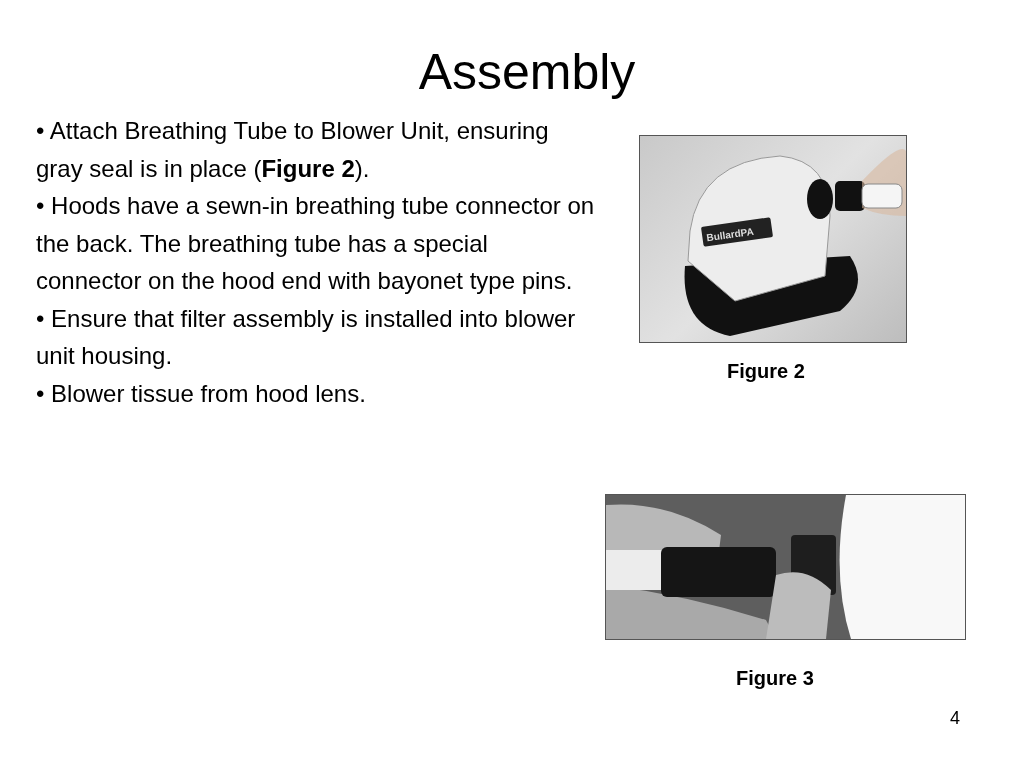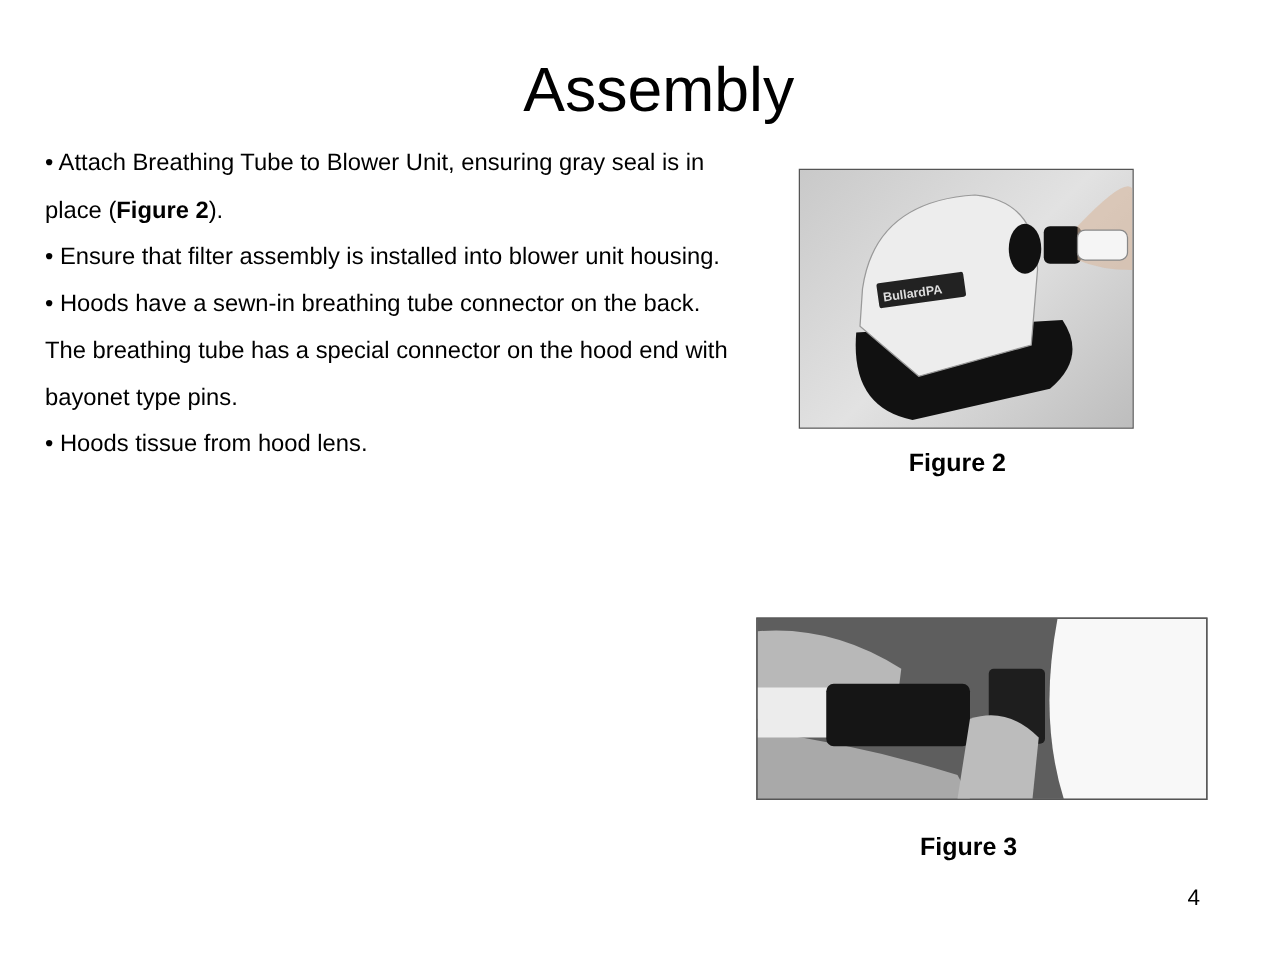--- a/index.html
+++ b/index.html
@@ -1,39 +1,39 @@
 <!DOCTYPE html>
 <html><head>
   <meta charset="utf-8">
   <style>
     html, body { margin:0; padding:0; }
     body { width:1024px; height:768px; background:#ffffff; position:relative; overflow:hidden;
            font-family:"Liberation Sans", sans-serif; color:#000; }
     .title { position:absolute; left:0; width:1054px; top:42px; text-align:center; font-size:50px; line-height:60px; }
-    .body { position:absolute; left:36px; top:112px; width:560px; font-size:19px; line-height:37.5px; }
+    .body { position:absolute; left:36px; top:112px; width:560px; font-size:24px; line-height:37.5px; }
     .body p { margin:0; }
     b { font-weight:bold; }
     .fig { position:absolute; border:1px solid #555; overflow:hidden; }
     .fig2 { left:639px; top:135px; width:266px; height:206px; background:linear-gradient(135deg,#c9c9c9,#e2e2e2 50%,#bdbdbd); }
     .fig3 { left:605px; top:494px; width:359px; height:144px; background:#6d6d6d; }
     .cap { position:absolute; font-weight:bold; font-size:20px; }
     .cap2 { left:727px; top:360px; }
     .cap3 { left:736px; top:667px; }
     .pagenum { position:absolute; left:950px; top:708px; font-size:18px; }
   </style>
 </head>
 <body>
 
 <div class="title">Assembly</div>
 
 <div class="body">
   <p><span>• Attach Breathing Tube to Blower Unit, ensuring gray seal is in place (</span><b>Figure 2</b><span>).</span></p>
+  <p><span>• Hoods have a sewn-in breathing tube connector on the back.  The breathing tube has a special connector on the hood end with bayonet type pins.</span></p>
   <p><span>• Ensure that filter assembly is installed into blower unit housing.</span></p>
-  <p><span>• Hoods have a sewn-in breathing tube connector on the back.  The breathing tube has a special connector on the hood end with bayonet type pins.</span></p>
-  <p><span>• Hoods tissue from hood lens.</span></p>
+  <p><span>• Blower tissue from hood lens.</span></p>
 </div>
 
 <div class="fig fig2">
   <svg width="266" height="206" viewBox="0 0 266 206">
     <path d="M45 130 Q40 190 90 200 L200 175 Q230 150 210 120 Z" fill="#111"></path>
     <path d="M50 95 Q60 25 140 20 Q190 25 190 80 L185 140 L95 165 L48 125 Z" fill="#ededed" stroke="#999"></path>
     <rect x="62" y="86" width="70" height="20" rx="2" fill="#222" transform="rotate(-8 97 96)"></rect>
     <text x="66" y="101" font-size="10" fill="#ddd" font-weight="bold" font-family="Liberation Sans, sans-serif" transform="rotate(-8 97 96)">BullardPA</text>
     <ellipse cx="180" cy="63" rx="13" ry="20" fill="#111"></ellipse>
     <rect x="195" y="45" width="30" height="30" rx="5" fill="#111"></rect>

